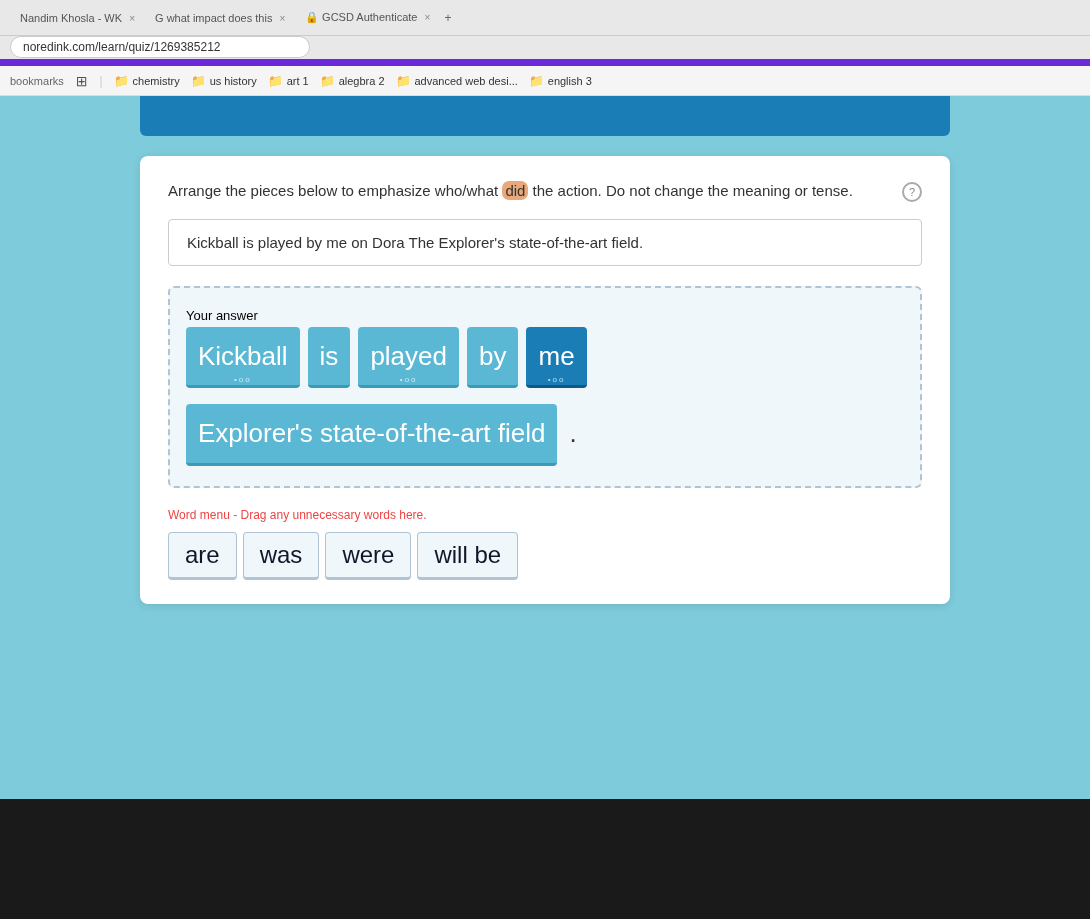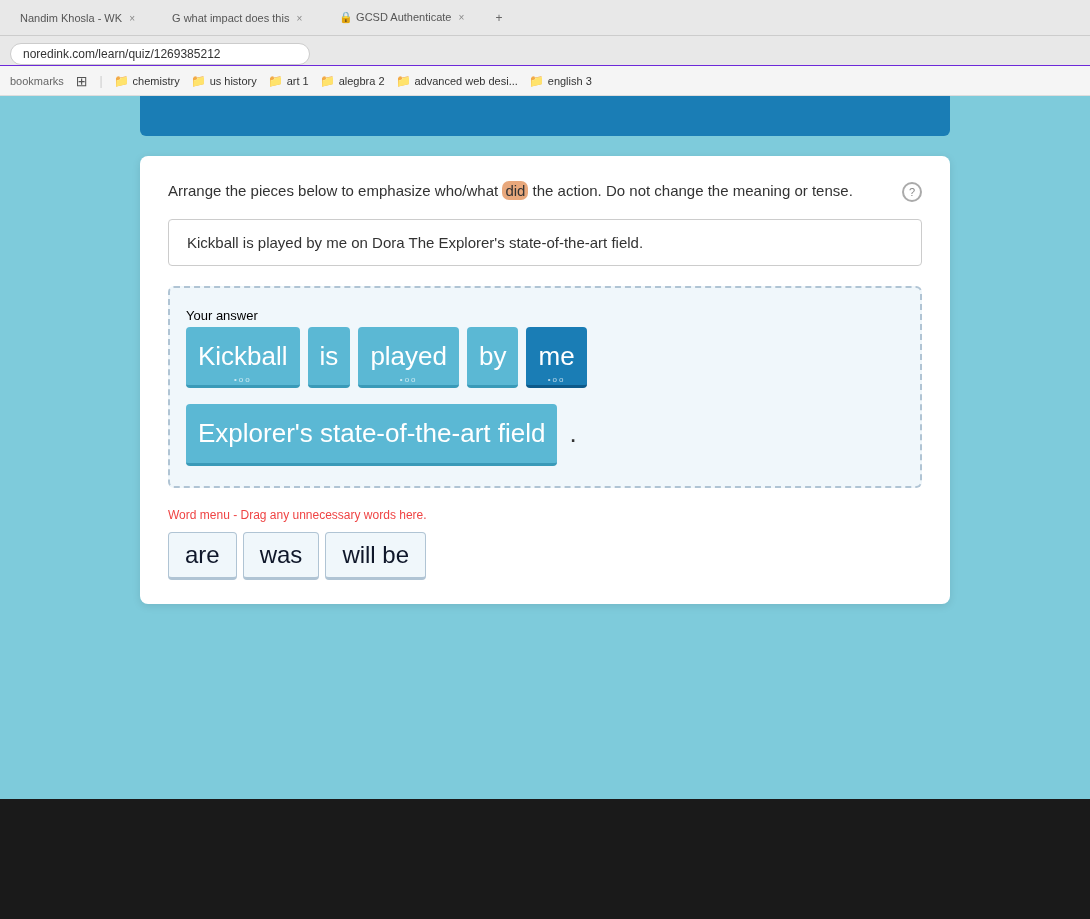--- a/index.html
+++ b/index.html
@@ -13,21 +13,21 @@
       position: relative;
     }
 
     
     .browser-bar {
       height: 36px;
       background: #e8e8e8;
       display: flex;
       align-items: center;
       padding: 0 10px;
-      gap: 17px;
+      gap: 0;
       font-size: 12px;
       color: #333;
       border-bottom: 1px solid #ccc;
     }
 
     .browser-tab {
       padding: 4px 10px;
       font-size: 11px;
       color: #555;
     }
@@ -249,21 +249,21 @@
     <span class="tab-close">×</span>
   </span>
   <span class="browser-tab">
     <span>🔒</span>
     <span>GCSD Authenticate</span>
     <span class="tab-close">×</span>
   </span>
   <span style="color:#666; margin-left:4px;">+</span>
 </div>
 
-<div style="background:#e8e8e8; height:30px; display:flex; align-items:flex-end; padding:0 10px; gap:8px; border-bottom:1px solid #6d28d9;">
+<div style="background:#e8e8e8; height:30px; display:flex; align-items:flex-start; padding:0 10px; gap:8px; border-bottom:7px solid #6d28d9;">
   <div class="url-bar">noredink.com/learn/quiz/1269385212</div>
 </div>
 
 <div class="bookmarks-bar">
   <span style="color:#666; font-size:11px;">bookmarks</span>
   <span style="font-size:14px; color:#555;">⊞</span>
   <span style="color:#ccc;">|</span>
   <span class="bookmark-item">
     <span class="folder-icon">📁</span>
     <span>chemistry</span>
@@ -352,20 +352,23 @@
     <div class="word-menu-section">
       <div class="word-menu-label">Word menu - Drag any unnecessary words here.</div>
       <div class="word-menu-words">
         <div class="menu-word">
           <span>are</span>
         </div>
         <div class="menu-word">
           <span>was</span>
         </div>
         <div class="menu-word">
+          <span>were</span>
+        </div>
+        <div class="menu-word">
           <span>will be</span>
         </div>
       </div>
     </div>
 
   </div>
 </div>
 
 <div class="bottom-bar"></div>
 

